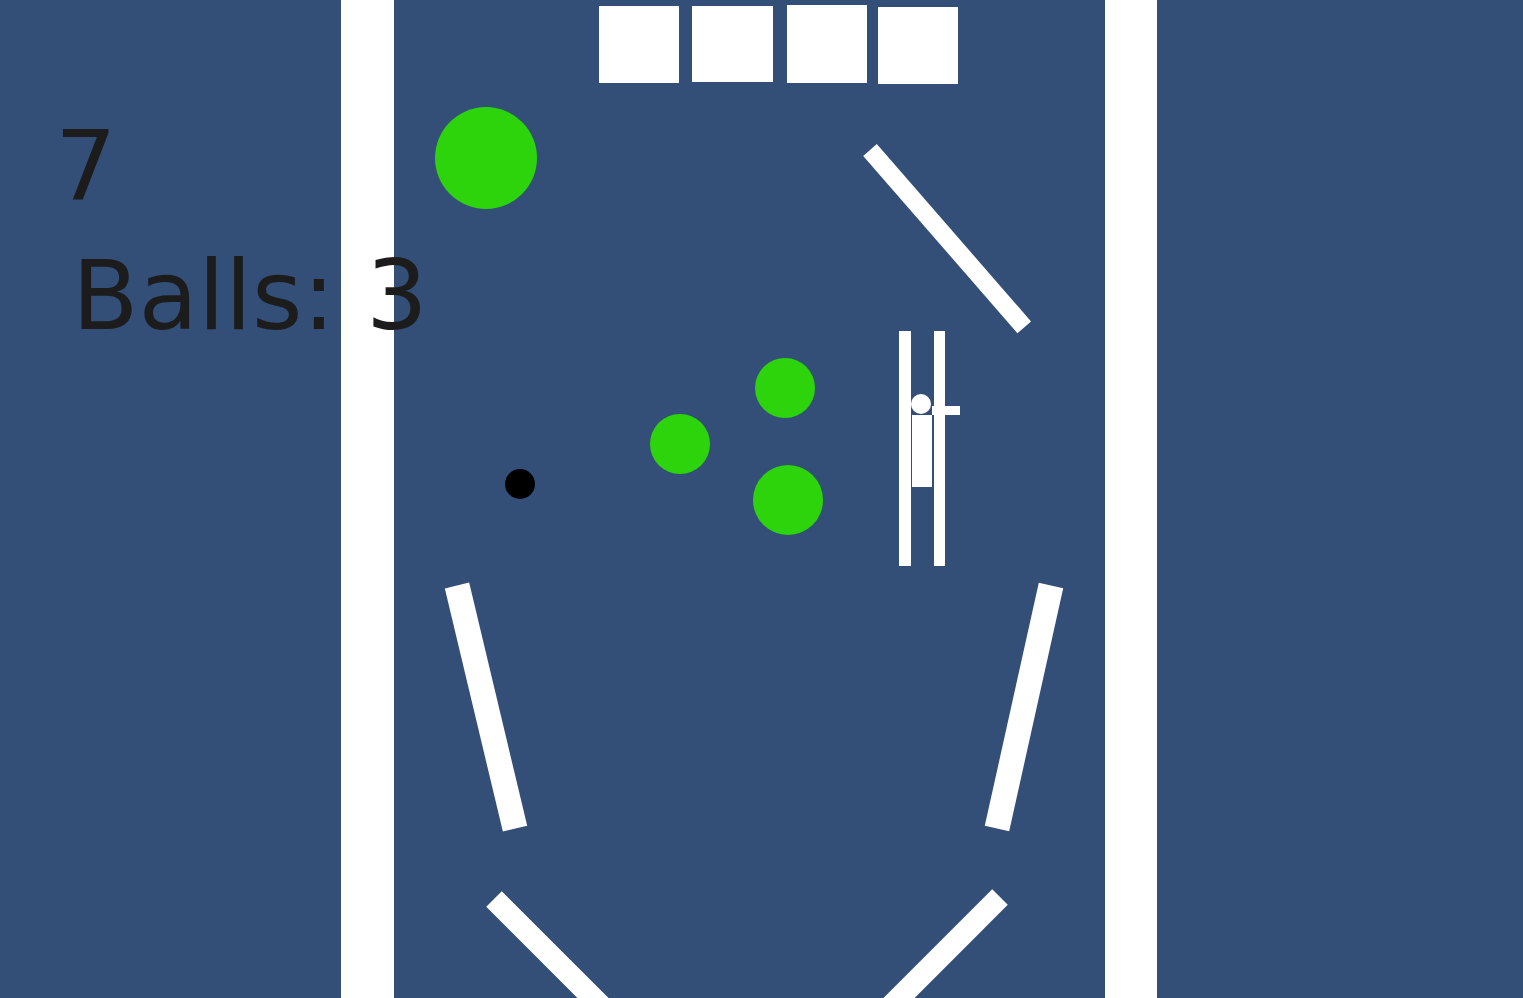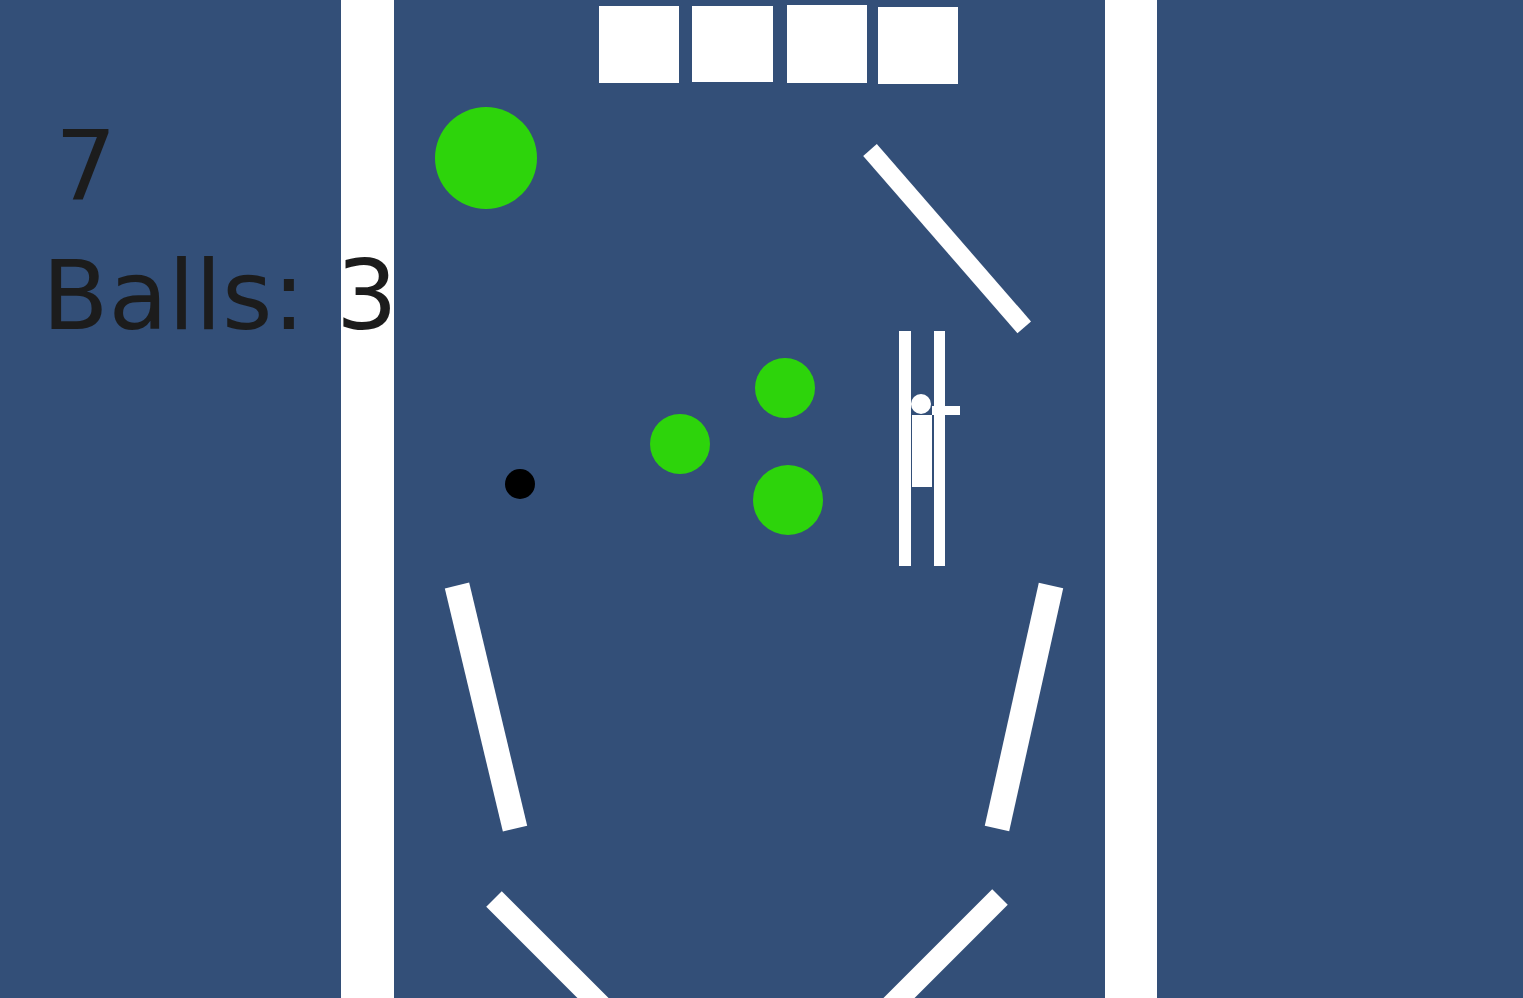--- a/index.html
+++ b/index.html
@@ -43,13 +43,13 @@
   <div class="abs" style="left:0;top:0;">
     <div class="block" style="left:899px;top:331px;width:12px;height:235px;"></div>
     <div class="block" style="left:934px;top:331px;width:11px;height:235px;"></div>
     <div class="circle" style="left:911px;top:394px;width:20px;height:20px;background:#ffffff;"></div>
     <div class="block" style="left:912px;top:415px;width:20px;height:72px;"></div>
     <div class="block" style="left:932px;top:406px;width:28px;height:9px;"></div>
   </div>
 </div>
 
 <div class="hud" style="left:55px;top:117px;">7</div>
-<div class="hud" style="left:42px;top:247px;">Balls: 3</div>
+<div class="hud" style="left:72px;top:247px;">Balls: 3</div>
 
 </body></html>

